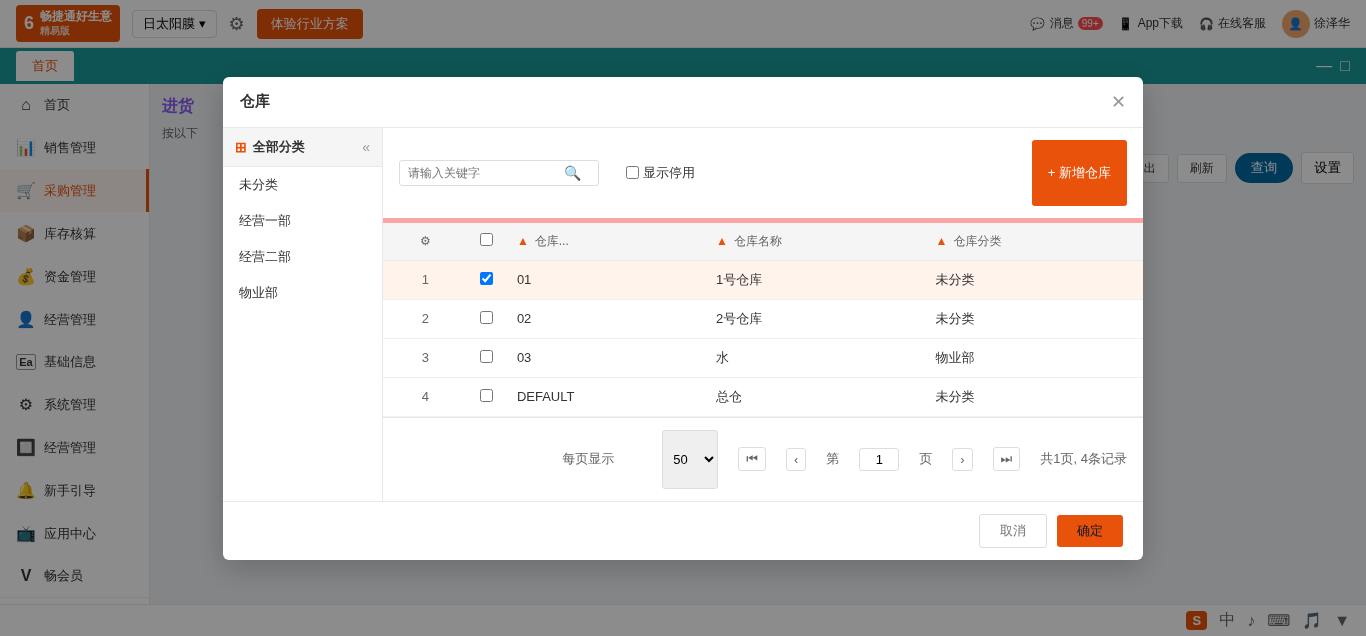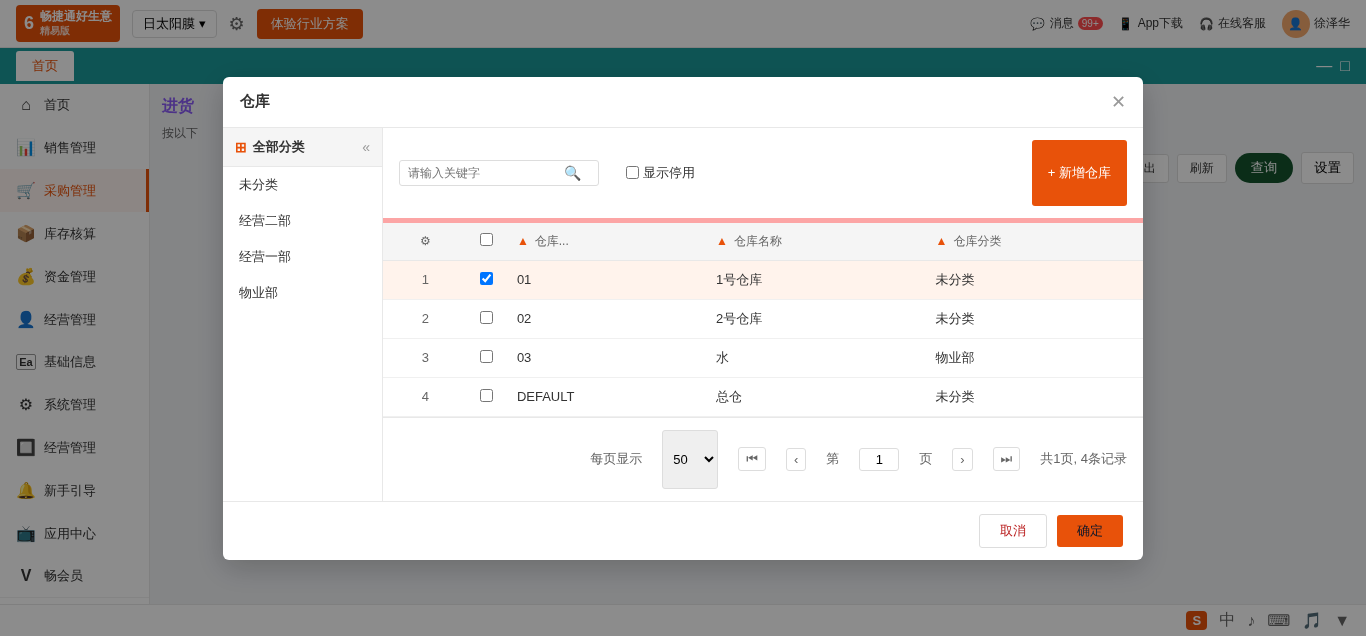--- a/index.html
+++ b/index.html
@@ -87,21 +87,21 @@
       display: flex; align-items: center; gap: 8px; margin-bottom: 10px;
     }
     .filter-label { font-size: 12px; color: #666; }
     .action-bar {
       display: flex; align-items: center; justify-content: flex-end; gap: 8px; margin-bottom: 8px;
     }
     .action-btn {
       padding: 5px 12px; border: 1px solid #ddd; border-radius: 3px;
       background: #fff; cursor: pointer; font-size: 12px; color: #333;
     }
-    .query-btn { background: #14532d; color: #fff; border: none; padding: 6px 16px; border-radius: 15px; cursor: pointer; }
+    .query-btn { background: #0369a1; color: #fff; border: none; padding: 6px 16px; border-radius: 15px; cursor: pointer; }
     .settings-btn { background: #fff; border: 1px solid #ddd; padding: 6px 12px; border-radius: 3px; cursor: pointer; }
 
     
     .modal-overlay {
       position: fixed; top: 0; left: 0; width: 100%; height: 100%;
       background: rgba(0,0,0,0.45); z-index: 100;
       display: flex; align-items: center; justify-content: center;
     }
     .modal {
       background: #fff; border-radius: 6px; width: 920px; max-height: 580px;
@@ -174,41 +174,41 @@
     .sort-icon { color: #e8520a; margin-right: 4px; }
 
     
     .modal-pagination {
       display: flex; align-items: center; justify-content: flex-end;
       padding: 12px 16px; border-top: 1px solid #e8e8e8; gap: 20px; font-size: 13px;
     }
     .page-label { color: #666; }
     .page-select {
       border: 1px solid #ddd; border-radius: 3px; padding: 20px 6px;
-      font-size: 13px; cursor: pointer;
+      font-size: 13px; cursor: pointer; margin-left: 28px;
     }
     .page-btn {
       background: none; border: 1px solid #ddd; border-radius: 3px;
       padding: 3px 7px; cursor: pointer; color: #666; font-size: 13px;
     }
     .page-btn:disabled { color: #ccc; cursor: default; }
     .page-input {
       width: 40px; border: 1px solid #ddd; border-radius: 3px;
       padding: 3px 6px; text-align: center; font-size: 13px;
     }
     .page-info { color: #666; }
 
     
     .modal-footer {
       display: flex; align-items: center; justify-content: flex-end;
       padding: 12px 20px; border-top: 1px solid #e8e8e8; gap: 10px;
     }
     .cancel-btn {
       padding: 7px 20px; border: 1px solid #ddd; border-radius: 3px;
-      background: #fff; cursor: pointer; font-size: 13px; color: #b91c1c;
+      background: #fff; cursor: pointer; font-size: 13px; color: #737373;
     }
     .confirm-btn {
       padding: 7px 20px; border: none; border-radius: 3px;
       background: #e8520a; color: #0f172a; cursor: pointer; font-size: 13px;
     }
 
     
     .bottom-bar {
       position: fixed; bottom: 0; left: 0; width: 100%; height: 32px;
       background: #fff; border-top: 1px solid #e8e8e8;
@@ -355,22 +355,22 @@
 
       <div class="modal-sidebar">
         <div class="modal-sidebar-header">
           <div class="modal-sidebar-all">
             <span class="grid-icon">⊞</span>
             <span>全部分类</span>
           </div>
           <button class="collapse-btn">«</button>
         </div>
         <div class="modal-sidebar-item">未分类</div>
+        <div class="modal-sidebar-item">经营一部</div>
         <div class="modal-sidebar-item">经营二部</div>
-        <div class="modal-sidebar-item">经营一部</div>
         <div class="modal-sidebar-item">物业部</div>
       </div>
 
       <div class="modal-main">
 
         <div class="modal-toolbar">
           <div class="search-box">
             <input type="text" placeholder="请输入关键字" style="">
             <span class="search-icon">🔍</span>
           </div>

